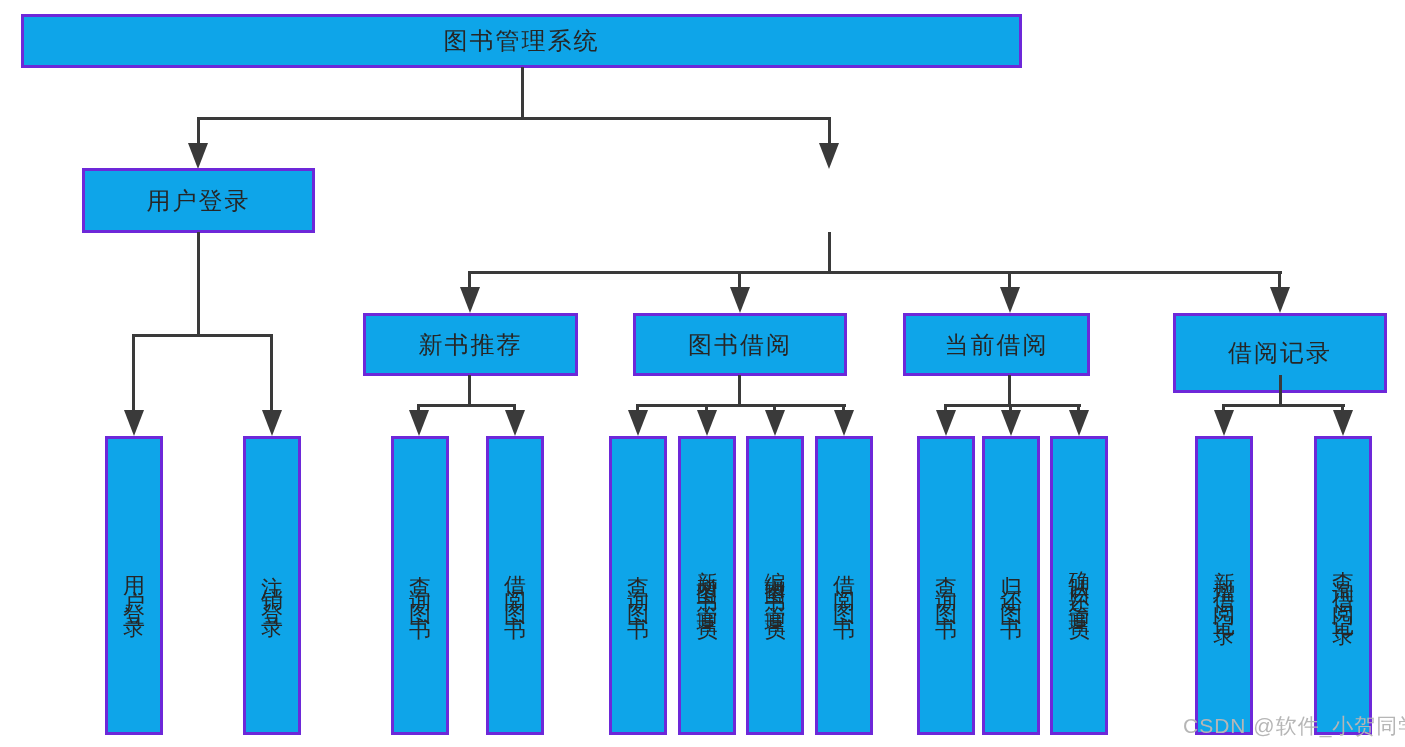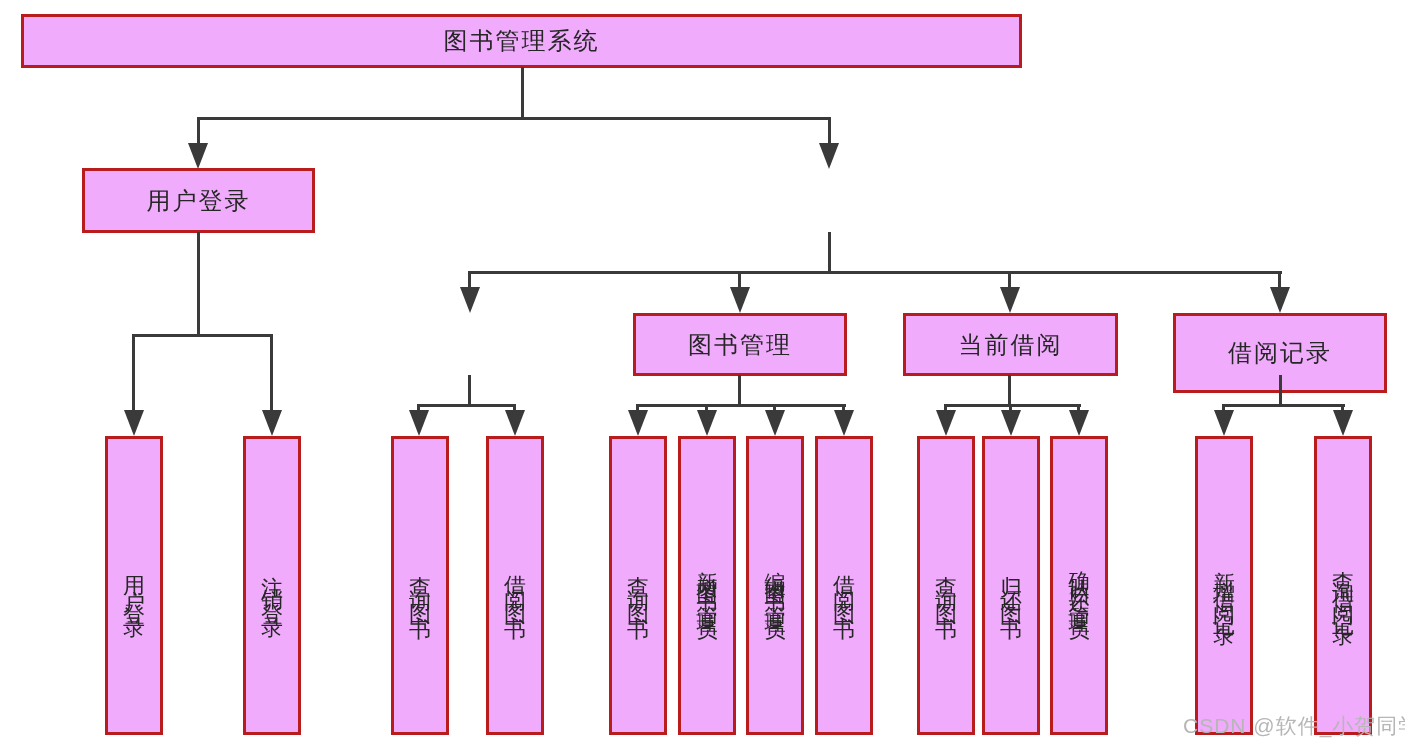--- a/index.html
+++ b/index.html
@@ -1,21 +1,21 @@
 <!DOCTYPE html>
 <html><head>
 <meta charset="utf-8">
 <style>
   html,body{margin:0;padding:0;background:#fff;}
   .canvas{
     position:relative;width:1405px;height:747px;background:#ffffff;
     font-family:"Liberation Sans","DejaVu Sans",sans-serif;overflow:hidden;
   }
   .node{
-    position:absolute;background:#f0abfc;border:3px solid #b91c1c;
+    position:absolute;background:#0ea5e9;border:3px solid #6d28d9;
     display:flex;align-items:center;justify-content:center;
     color:#262626;box-sizing:border-box;text-align:center;
   }
   .h{font-size:24px;letter-spacing:2px;}
   .v{writing-mode:vertical-rl;text-orientation:mixed;font-size:22px;}
   .ls14{letter-spacing:14px;}
   .ls11{letter-spacing:11px;}
   .ls7{letter-spacing:7px;font-size:21px;}
   .line{position:absolute;background:#3a3a3a;}
   .ah{
@@ -55,22 +55,23 @@
   <div class="line" style="left:468px;top:271px;width:814px;height:3px"></div>
   <div class="line" style="left:468px;top:271px;width:3px;height:18px"></div>
   <div class="ah" style="left:460px;top:287px"></div>
   <div class="line" style="left:738px;top:271px;width:3px;height:18px"></div>
   <div class="ah" style="left:730px;top:287px"></div>
   <div class="line" style="left:1008px;top:271px;width:3px;height:18px"></div>
   <div class="ah" style="left:1000px;top:287px"></div>
   <div class="line" style="left:1278px;top:271px;width:3px;height:18px"></div>
   <div class="ah" style="left:1270px;top:287px"></div>
 
-  <div class="node h" style="left:633px;top:313px;width:214px;height:63px">图书管理</div>
-  <div class="node h" style="left:903px;top:313px;width:215px;height:63px">当前借阅</div>
+  <div class="node h" style="left:363px;top:313px;width:215px;height:63px">新书推荐</div>
+  <div class="node h" style="left:633px;top:313px;width:214px;height:63px">图书借阅</div>
+  <div class="node h" style="left:903px;top:313px;width:187px;height:63px">当前借阅</div>
   <div class="node h" style="left:1173px;top:313px;width:214px;height:80px">借阅记录</div>
 
   <div class="line" style="left:468px;top:375px;width:3px;height:31px"></div>
   <div class="line" style="left:417px;top:404px;width:99px;height:3px"></div>
   <div class="line" style="left:417px;top:404px;width:3px;height:10px"></div>
   <div class="ah" style="left:409px;top:410px"></div>
   <div class="line" style="left:513px;top:404px;width:3px;height:10px"></div>
   <div class="ah" style="left:505px;top:410px"></div>
 
   <div class="line" style="left:738px;top:375px;width:3px;height:31px"></div>

